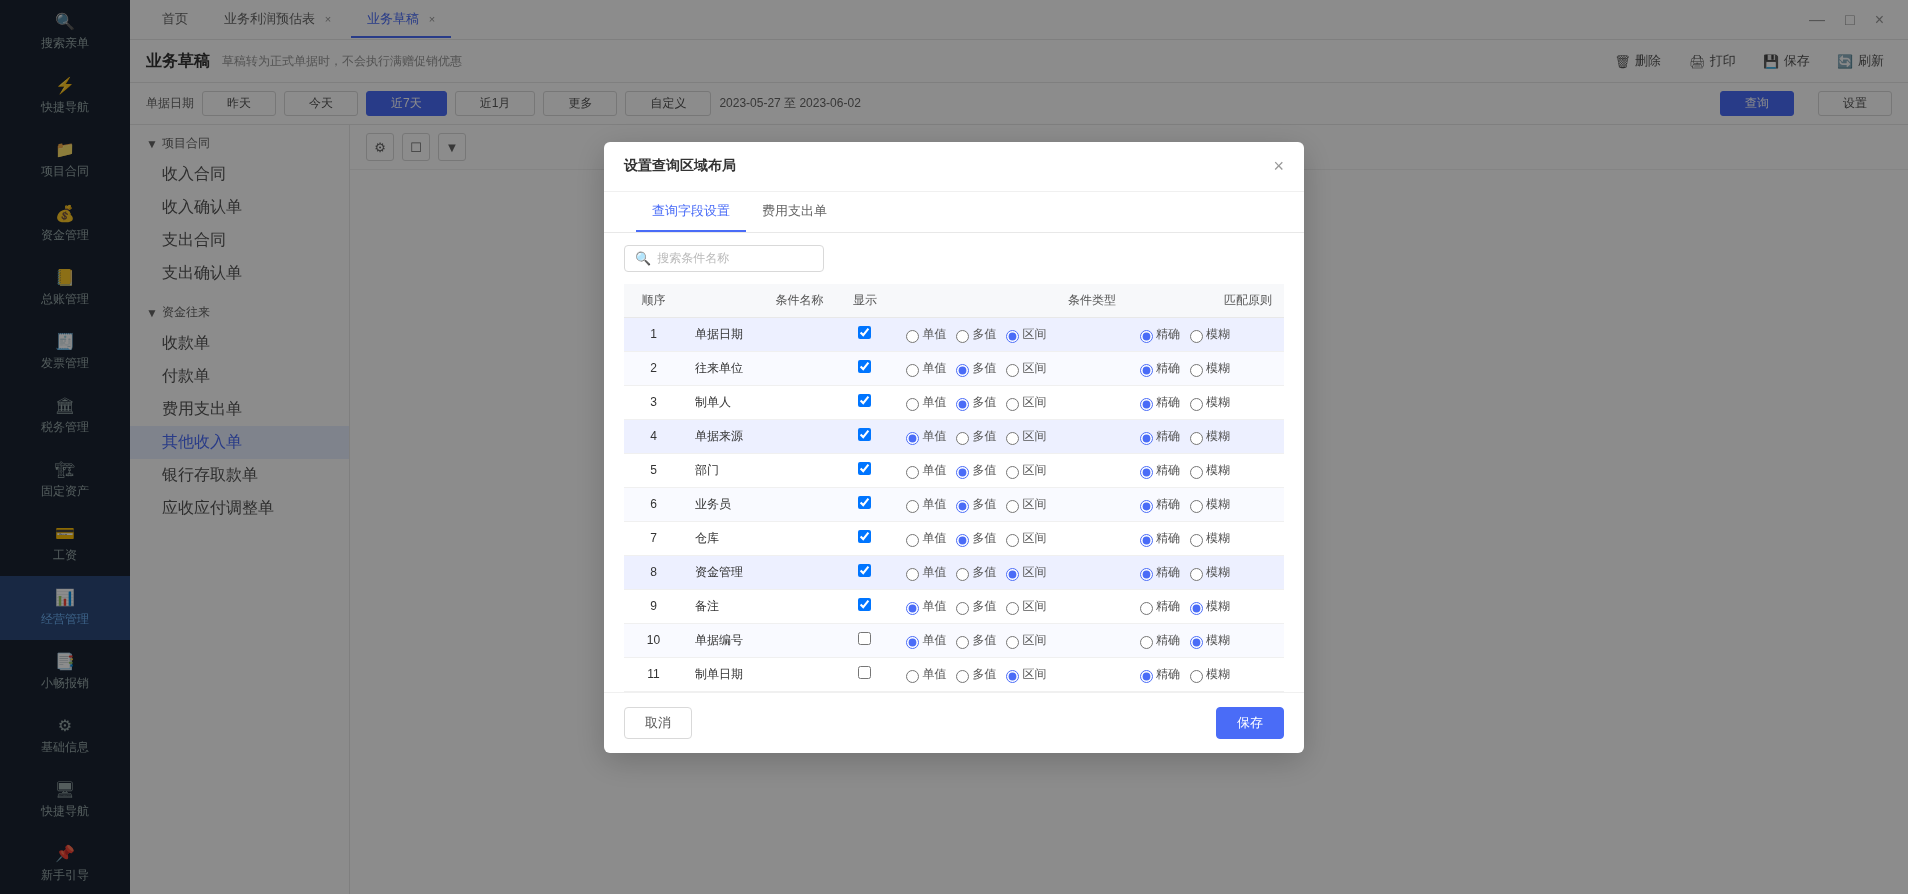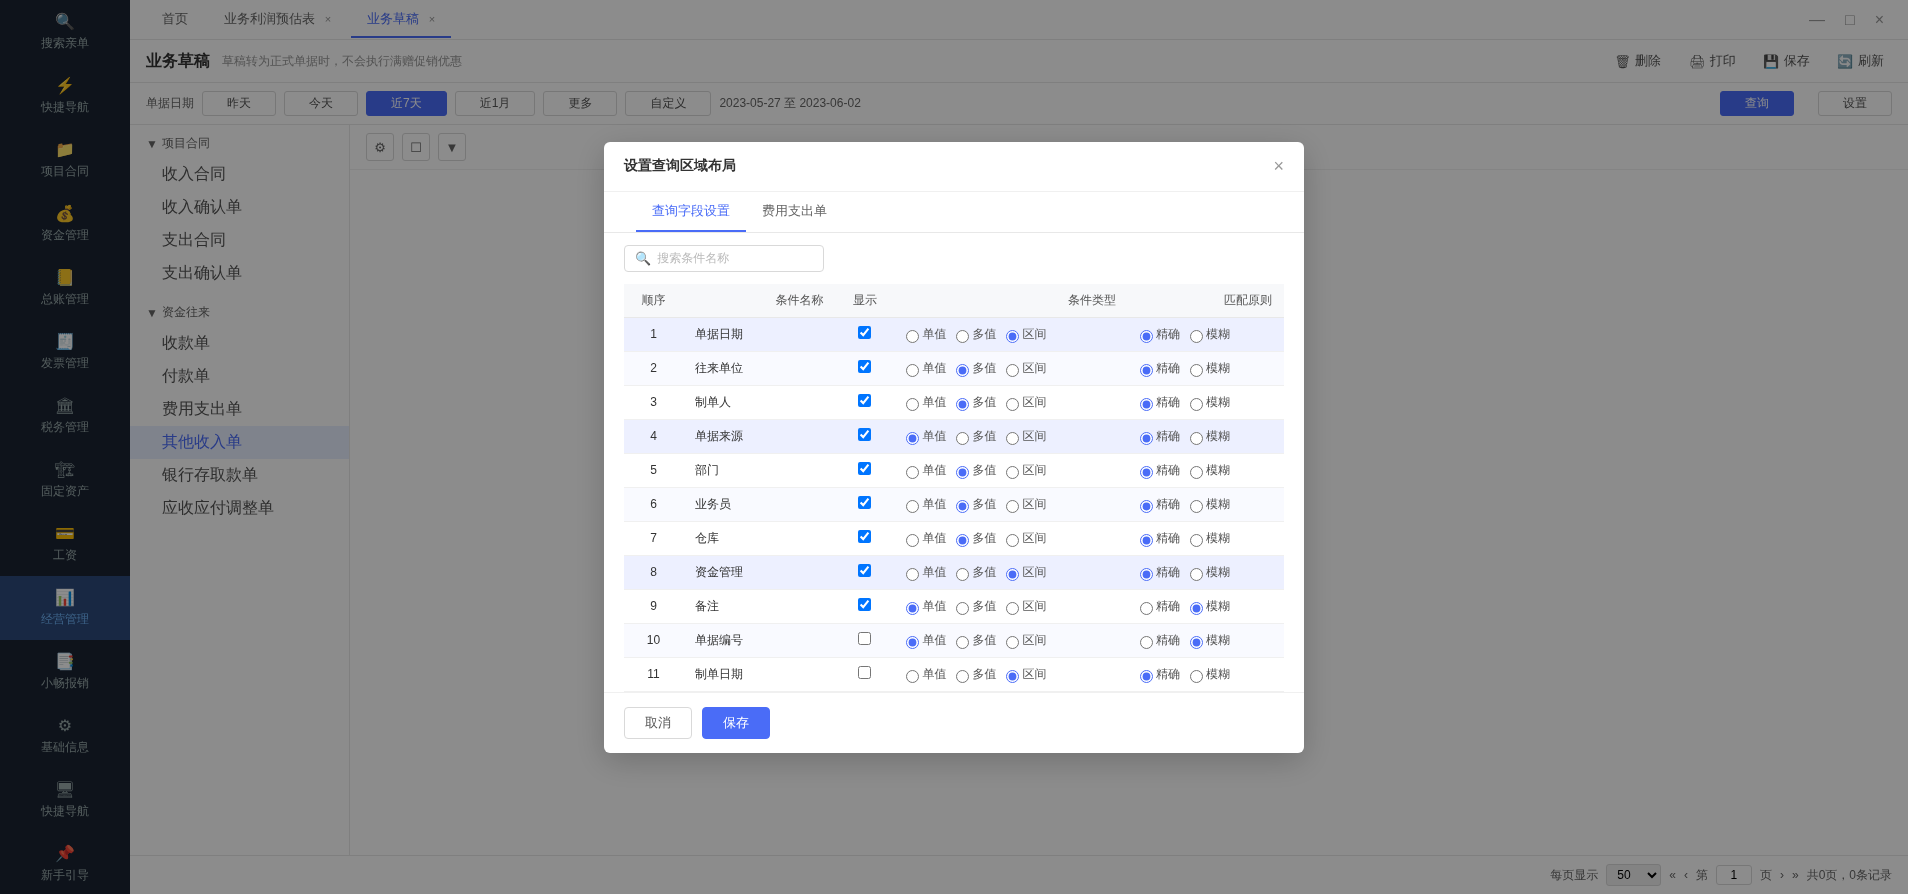--- a/index.html
+++ b/index.html
@@ -87,21 +87,21 @@
     .modal-table td { padding: 8px 12px; border-bottom: 1px solid #f0f0f0; color: #333; vertical-align: middle; }
     .modal-table tr:nth-child(even) td { background: #f9faff; }
     .modal-table tr:nth-child(odd) td { background: #fff; }
 
     
     .radio-group { display: flex; gap: 10px; align-items: center; }
     .radio-item { display: flex; align-items: flex-end; gap: 3px; cursor: pointer; }
     .radio-item input[type=radio] { accent-color: #4a6cf7; cursor: pointer; }
     .radio-label { font-size: 12px; color: #555; }
 
-    .modal-footer { padding: 14px 20px; border-top: 1px solid #f0f0f0; display: flex; justify-content: flex-start; gap: 10px; }
+    .modal-footer { padding: 14px 20px; border-top: 1px solid #f0f0f0; display: flex; justify-content: space-between; gap: 10px; }
     .btn-cancel { padding: 6px 20px; border: 1px solid #d9d9d9; border-radius: 4px; background: #fff; cursor: pointer; font-size: 13px; color: #555; }
     .btn-save { padding: 6px 20px; border: 1px solid #4a6cf7; border-radius: 4px; background: #4a6cf7; cursor: pointer; font-size: 13px; color: #fff; }
 
     .order-num { text-align: center; }
     .checkbox-cell { text-align: center; }
 
     
     ::-webkit-scrollbar { width: 6px; height: 6px; }
     ::-webkit-scrollbar-track { background: #f0f0f0; }
     ::-webkit-scrollbar-thumb { background: #ccc; border-radius: 3px; }
@@ -263,35 +263,20 @@
           <div class="toolbar-icon">☐</div>
           <div class="toolbar-icon">▼</div>
         </div>
         <div style="padding:40px;text-align:center;color:#aaa">
           <span>未找到任何业务草稿</span>
         </div>
 
       </div>
     </div>
 
-    <div class="bottom-bar">
-      <span>每页显示</span>
-      <select class="page-select">
-        <option>50</option>
-        <option>100</option>
-      </select>
-      <span style="cursor:pointer">«</span>
-      <span style="cursor:pointer">‹</span>
-      <span>第</span>
-      <input type="text" value="1" style="width: 36px; border: 1px solid rgb(217, 217, 217); border-radius: 3px; padding: 2px 4px; text-align: center; font-size: 12px;">
-      <span>页</span>
-      <span style="cursor:pointer">›</span>
-      <span style="cursor:pointer">»</span>
-      <span>共0页，0条记录</span>
-    </div>
   </div>
 </div>
 
 <div class="overlay">
   <div class="modal">
 
     <div class="modal-header">
       <span class="modal-title">设置查询区域布局</span>
       <span class="modal-close">×</span>
     </div>

